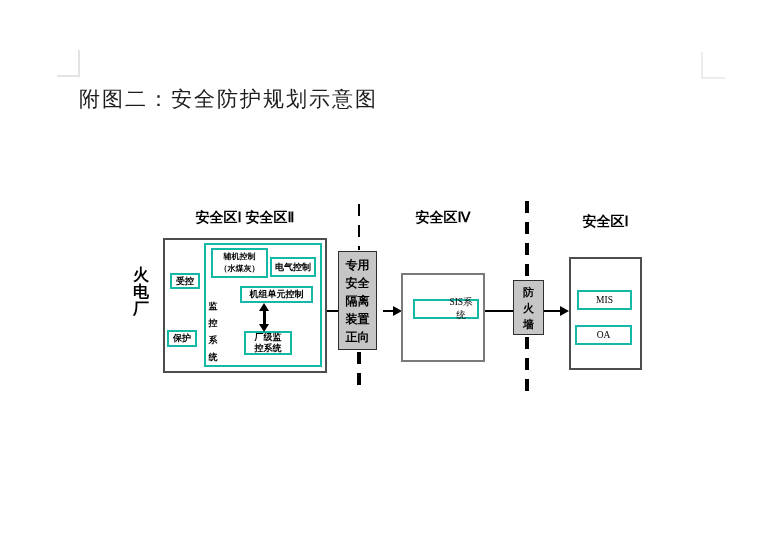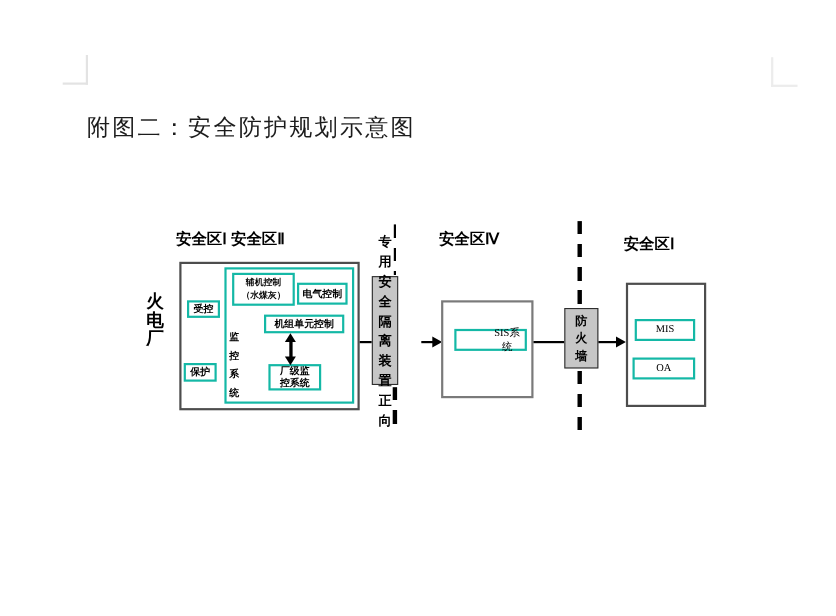--- a/index.html
+++ b/index.html
@@ -25,32 +25,33 @@
     border-right: 2px solid #e3e3e3;
     border-bottom: 2px solid #e3e3e3;
   }
   .corner-tr {
     left: 701px; top: 52px; width: 24px; height: 27px;
     border-left: 2px solid #ececec;
     border-bottom: 2px solid #ececec;
   }
 
   .doc-title {
-    left: 79px; top: 102px;
+    left: 79px; top: 85px;
     font-family: "Liberation Serif", "DejaVu Serif", serif;
     font-size: 21px;
     letter-spacing: 2px;
     color: #1c1c1c;
     white-space: nowrap;
   }
 
   .zone-header {
     font-weight: bold;
     font-size: 14px;
     color: #000;
+    text-align: center;
     white-space: nowrap;
   }
   .zh12 { left: 160px; top: 209px; width: 170px; }
   .zh3  { left: 399px; top: 209px; width: 88px; }
   .zh4  { left: 567px; top: 213px; width: 77px; }
 
   .plant-label {
     left: 131px; top: 266px; width: 20px;
     font-size: 16px; font-weight: bold; color: #000;
     line-height: 17px; text-align: center;
@@ -82,21 +83,21 @@
   .jizu   { left: 240px; top: 286px; width: 73px; height: 17px; font-size: 9px; }
   .changji{ left: 244px; top: 331px; width: 48px; height: 24px; font-size: 9px; line-height: 11px; white-space: pre-line; }
 
   .gray-box {
     background: #c6c6c6;
     border: 1px solid #2e2e2e;
     color: #000; font-weight: bold;
     display: flex; align-items: center; justify-content: center;
     text-align: center; white-space: pre-line;
   }
-  .isolation { left: 338px; top: 251px; width: 24px; height: 99px; font-size: 12px; line-height: 18px; }
+  .isolation { left: 338px; top: 251px; width: 39px; height: 99px; font-size: 12px; line-height: 18px; }
   .firewall  { left: 513px; top: 280px; width: 31px; height: 55px; font-size: 11px; line-height: 16px; }
 
   .sis-outer { left: 401px; top: 273px; width: 84px; height: 89px; border: 2px solid #7a7a7a; background: #fff; }
   .sis-inner { left: 413px; top: 299px; width: 66px; height: 20px; font-size: 9.5px;
                font-family: "Liberation Serif", serif; font-weight: normal; padding-left: 30px; }
 
   .zone4-box { left: 569px; top: 257px; width: 73px; height: 113px; border: 2px solid #4d4d4d; background: #fff; }
   .mis { left: 577px; top: 290px; width: 55px; height: 20px; font-size: 9.5px;
          font-family: "Liberation Serif", serif; font-weight: normal; }
   .oa  { left: 575px; top: 325px; width: 57px; height: 20px; font-size: 9.5px;

